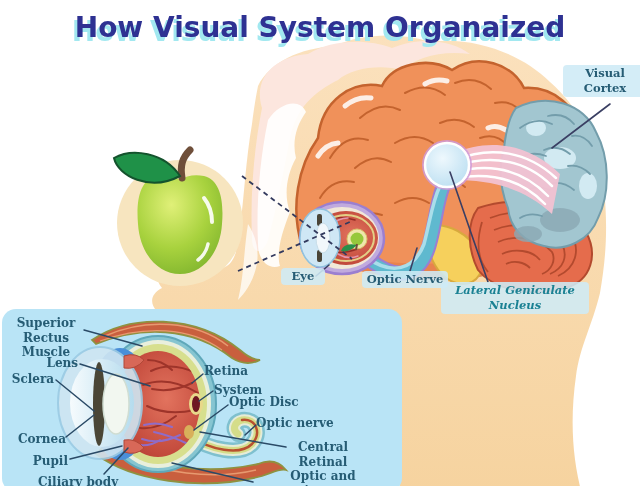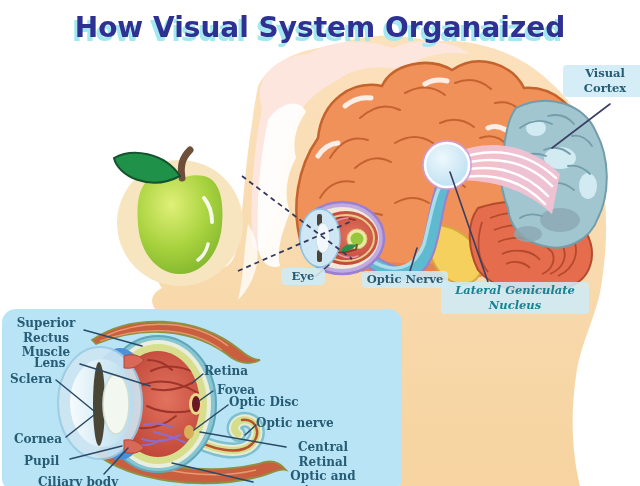--- a/index.html
+++ b/index.html
@@ -4,21 +4,21 @@
 <style>
   html,body{margin:0;padding:0;background:#ffffff;}
   .stage{position:relative;width:640px;height:486px;background:#ffffff;overflow:hidden;
          font-family:"DejaVu Serif",serif;margin-top:8px;}
   .art{position:absolute;left:0;top:0;width:640px;height:486px;}
   .title{position:absolute;left:0;top:3px;width:100%;text-align:center;
          font-family:"DejaVu Sans",sans-serif;font-weight:bold;font-size:28px;
          color:#2e3192;text-shadow:-3px 4px 0 #a2e8f0;letter-spacing:0px;}
   .lbl{position:absolute;font-weight:bold;color:#265c74;font-size:12px;line-height:1.22;
        text-align:center;}
-  .lbl.r{text-align:left}
+  .lbl.r{text-align:right}
   .lbl.l{text-align:center}
   .lbl.nw{white-space:nowrap}
   .big{font-size:11.5px;line-height:1.3;}
   .hl{background:rgba(206,234,246,0.88);border-radius:4px;padding:1px 3px;}
   .lgnc{color:#1a8193;font-style:italic;}
 </style>
 </head>
 <body>
 
 <div class="stage">
@@ -290,18 +290,18 @@
   <div class="lbl big hl nw" style="left:362px;top:263px;width:80px">Optic Nerve</div>
   <div class="lbl big hl lgnc" style="left:441px;top:274px;width:142px">Lateral Geniculate Nucleus</div>
 
   <div class="lbl" style="left:6px;top:308px;width:80px">Superior Rectus Muscle</div>
   <div class="lbl r nw" style="left:34px;top:348px;width:44px">Lens</div>
   <div class="lbl r nw" style="left:10px;top:364px;width:44px">Sclera</div>
   <div class="lbl r nw" style="left:14px;top:424px;width:52px">Cornea</div>
   <div class="lbl r nw" style="left:24px;top:446px;width:44px">Pupil</div>
   <div class="lbl nw" style="left:38px;top:467px;width:72px">Ciliary body</div>
   <div class="lbl l nw" style="left:203px;top:356px;width:46px">Retina</div>
-  <div class="lbl l nw" style="left:214px;top:375px;width:44px">Fovea</div>
+  <div class="lbl l nw" style="left:214px;top:375px;width:44px">System</div>
   <div class="lbl l nw" style="left:229px;top:387px;width:62px">Optic Disc</div>
   <div class="lbl l nw" style="left:256px;top:408px;width:64px">Optic nerve</div>
   <div class="lbl" style="left:284px;top:432px;width:78px">Central Retinal Optic and Artery</div>
 
 </div>
 
 </body></html>

